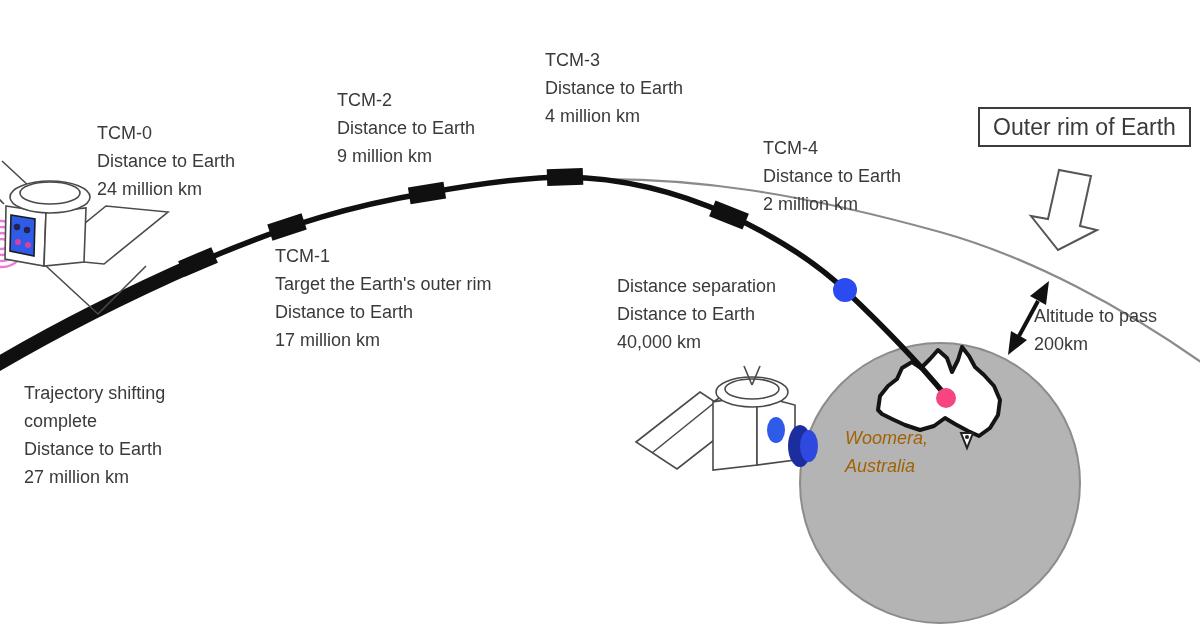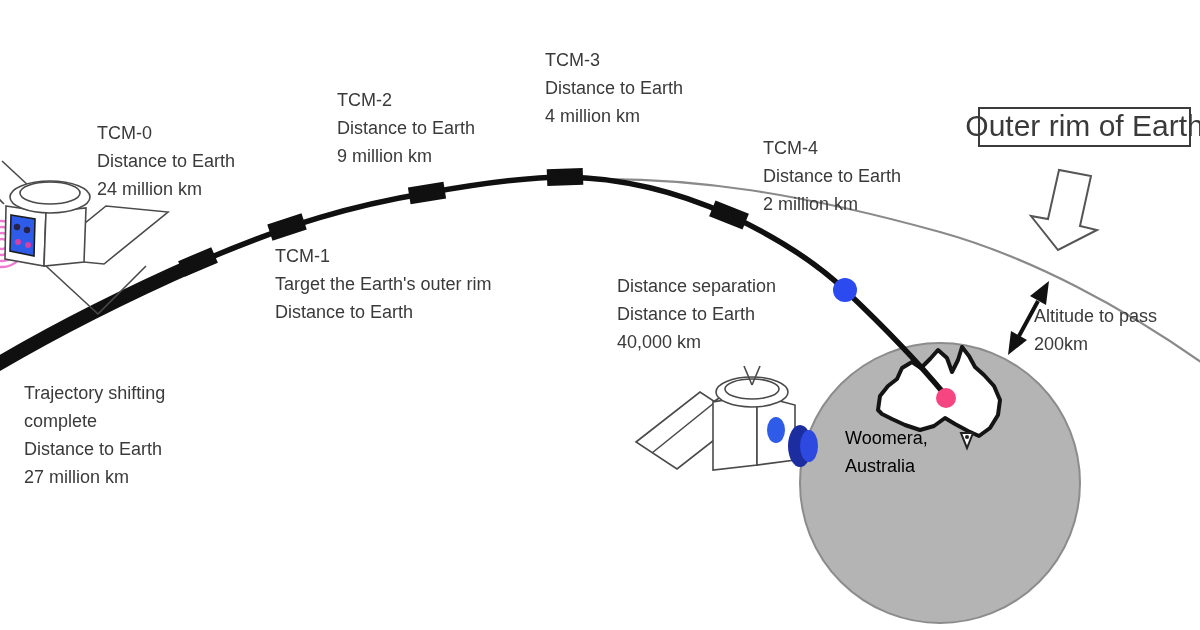--- a/index.html
+++ b/index.html
@@ -5,25 +5,25 @@
   html,body{margin:0;padding:0;background:#fff;}
   .stage{
     position:relative;width:1200px;height:630px;background:#fff;
     overflow:hidden;font-family:"Liberation Sans",sans-serif;
   }
   .stage svg{position:absolute;left:0;top:0;}
   .lbl{
     position:absolute;color:#3a3a3a;font-size:18px;line-height:28px;
     white-space:nowrap;letter-spacing:0;
   }
-  .lbl--gray{color:#000000;}
+  .lbl--gray{color:#a16207;font-style:italic;}
   .rimbox{
     position:absolute;left:978px;top:107px;width:209px;height:36px;
     border:2px solid #3c3c3c;background:#fff;color:#3a3a3a;
-    font-size:30px;display:flex;align-items:flex-start;justify-content:center;
+    font-size:23px;display:flex;align-items:center;justify-content:center;
     white-space:nowrap;
   }
 </style>
 </head>
 <body>
 
 <div class="stage">
 
   <svg width="1200" height="630" viewBox="0 0 1200 630">
 
@@ -125,20 +125,21 @@
   <div class="lbl" style="left:763px;top:134px;">
     <div>TCM-4</div>
     <div>Distance to Earth</div>
     <div>2 million km</div>
   </div>
 
   <div class="lbl" style="left:260px;top:242px;margin-left:15px;">
     <div>TCM-1</div>
     <div>Target the Earth's outer rim</div>
     <div>Distance to Earth</div>
+    <div>17 million km</div>
   </div>
 
   <div class="lbl" style="left:617px;top:272px;">
     <div>Distance separation</div>
     <div>Distance to Earth</div>
     <div>40,000 km</div>
   </div>
 
   <div class="lbl" style="left:24px;top:379px;">
     <div>Trajectory shifting</div>

